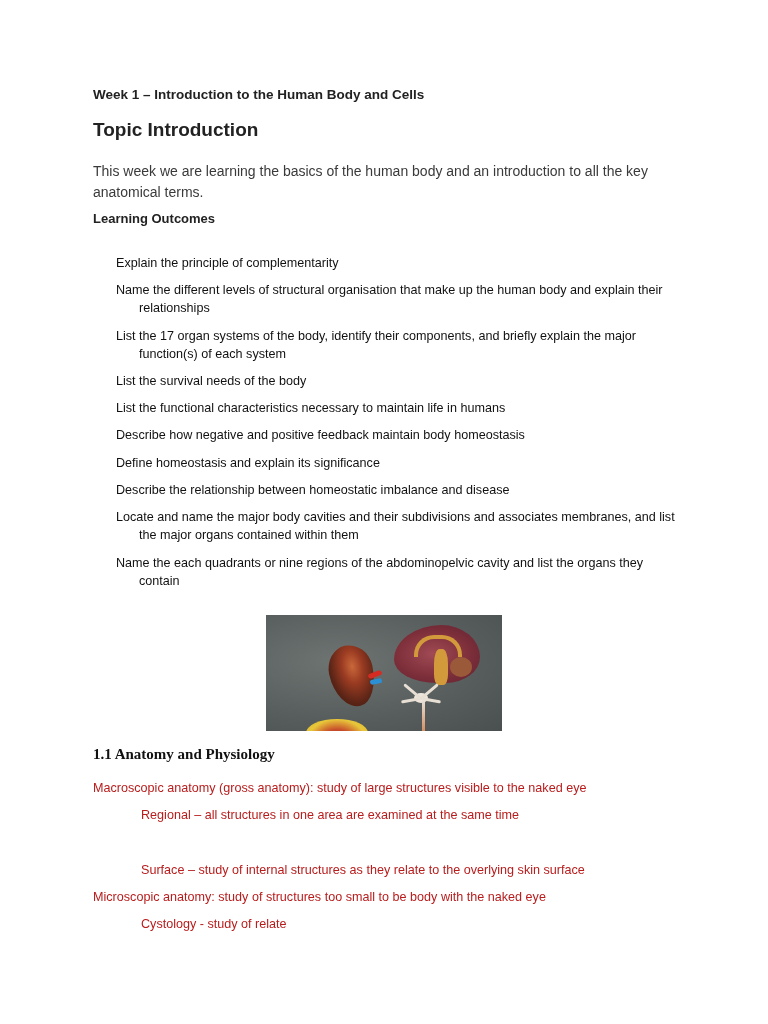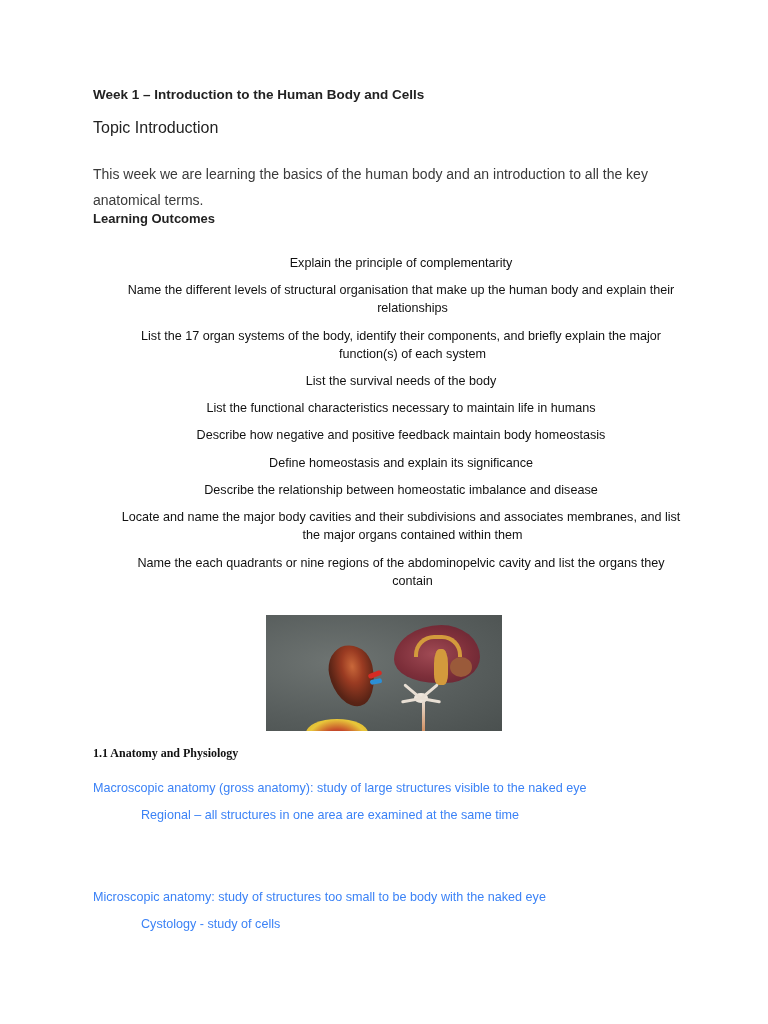--- a/index.html
+++ b/index.html
@@ -26,31 +26,31 @@
       left: 93px; top: 87px;
       font-size: 13.5px;
       font-weight: bold;
       color: #222;
       margin: 0;
       white-space: nowrap;
     }
     .h-topic {
       position: absolute;
       left: 93px; top: 119px;
-      font-size: 16px;
-      font-weight: normal;
+      font-size: 19px;
+      font-weight: bold;
       color: #222;
       margin: 0;
     }
     .intro {
       position: absolute;
       left: 93px; top: 161px;
       width: 560px;
       font-size: 14px;
-      line-height: 26px;
+      line-height: 21px;
       color: #3a3a3a;
       margin: 0;
     }
     .h-outcomes {
       position: absolute;
       left: 93px; top: 211px;
       font-size: 13px;
       font-weight: bold;
       color: #222;
       margin: 0;
@@ -63,21 +63,20 @@
       list-style: none;
       font-family: "Liberation Sans", sans-serif;
       font-size: 12.6px;
       color: #111;
     }
     .outcomes li {
       line-height: 18px;
       padding-left: 23px;
       text-indent: -23px;
       margin-bottom: 9.3px;
-      text-align: center;
     }
     .figure {
       position: absolute;
       left: 266px; top: 615px;
       width: 236px; height: 116px;
       background: radial-gradient(ellipse at 30% 40%, #6e7472 0%, #575d5c 60%, #4a504f 100%);
       overflow: hidden;
     }
     .kidney {
       position: absolute;
@@ -156,29 +155,29 @@
       position: absolute;
       left: 40px; top: 104px;
       width: 62px; height: 28px;
       border-radius: 50% 50% 0 0;
       background: radial-gradient(ellipse at 50% 90%, #8a3a2a 0%, #c64a2a 40%, #e8c63a 70%, #d9b42a 100%);
     }
     .h-anat {
       position: absolute;
       left: 93px; top: 746px;
       font-family: "Liberation Serif", serif;
-      font-size: 12px;
+      font-size: 15px;
       font-weight: bold;
       color: #111;
       margin: 0;
     }
     .anat-line {
       position: absolute;
       font-size: 12.6px;
-      color: #3b82f6;
+      color: #b91c1c;
       margin: 0;
       white-space: nowrap;
     }
   </style>
 </head>
 <body>
 
 <div class="page">
 
   <h1 class="h-week">Week 1 – Introduction to the Human Body and Cells</h1>
@@ -216,16 +215,17 @@
     <div class="neuron-branch" style="left:155px;top:82px;width:20px;transform:rotate(10deg);"></div>
     <div class="neuron-branch" style="left:155px;top:82px;width:20px;transform:rotate(170deg);"></div>
     <div class="neuron-axon"></div>
     <div class="model-bottom"></div>
   </div>
 
   <h2 class="h-anat">1.1 Anatomy and Physiology</h2>
 
   <p class="anat-line" style="left:93px;top:781px;">Macroscopic anatomy (gross anatomy): study of large structures visible to the naked eye</p>
   <p class="anat-line" style="left:141px;top:808px;">Regional – all structures in one area are examined at the same time</p>
+  <p class="anat-line" style="left:141px;top:863px;">Surface – study of internal structures as they relate to the overlying skin surface</p>
   <p class="anat-line" style="left:93px;top:890px;">Microscopic anatomy: study of structures too small to be body with the naked eye</p>
-  <p class="anat-line" style="left:141px;top:917px;">Cystology - study of cells</p>
+  <p class="anat-line" style="left:141px;top:917px;">Cystology - study of relate</p>
 
 </div>
 
 </body></html>

